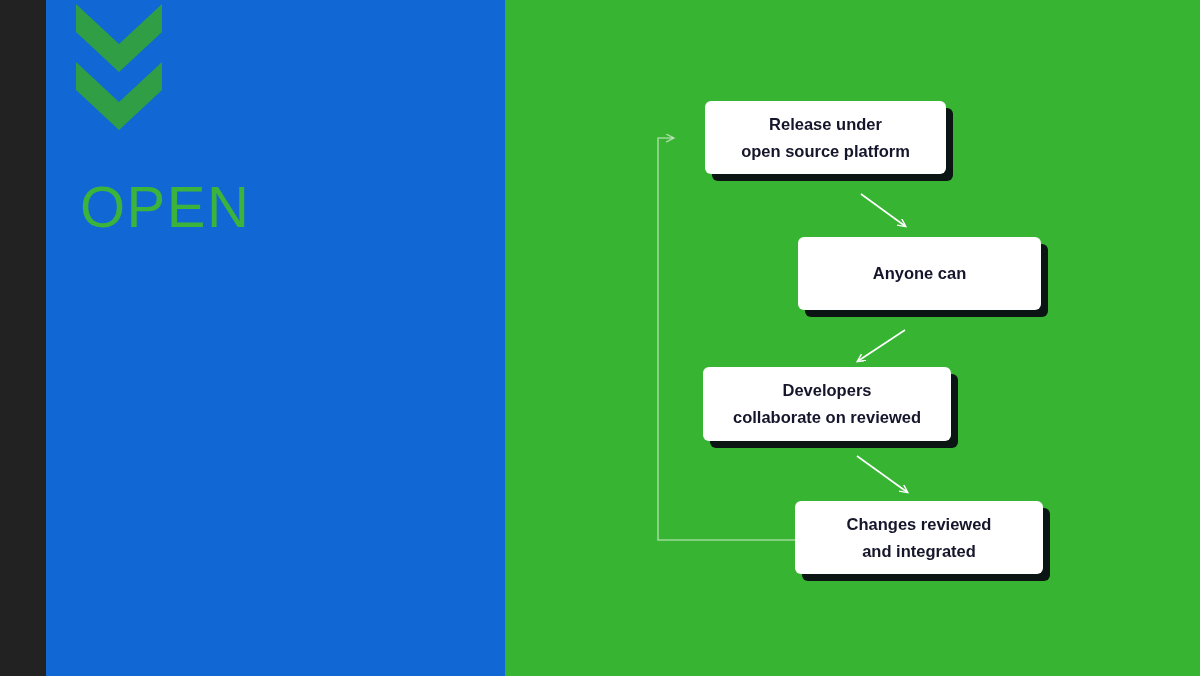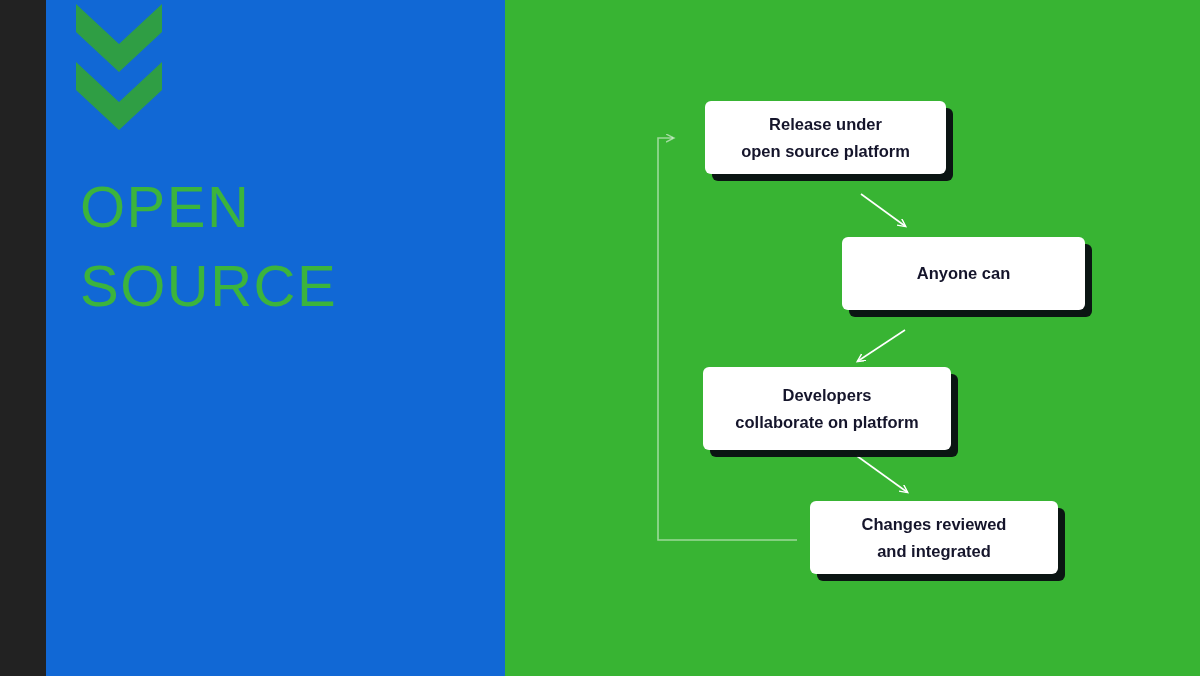--- a/index.html
+++ b/index.html
@@ -63,39 +63,38 @@
     justify-content: center;
     text-align: center;
     color: #15152b;
     font-weight: 700;
     font-size: 16.5px;
     line-height: 1.62;
     padding: 8px 10px;
     box-sizing: border-box;
   }
   .box1 { left: 200px; top: 101px; width: 241px; height: 73px; }
-  .box2 { left: 293px; top: 237px; width: 243px; height: 73px; margin-left: 44px; }
-  .box3 { left: 198px; top: 367px; width: 248px; height: 83px; }
-  .box4 { left: 290px; top: 501px; width: 248px; height: 73px; margin-left: 15px; }
+  .box2 { left: 293px; top: 237px; width: 243px; height: 73px; }
+  .box3 { left: 198px; top: 367px; width: 248px; height: 74px; }
+  .box4 { left: 290px; top: 501px; width: 248px; height: 73px; }
 </style>
 </head>
 <body>
 
 <div class="canvas">
 
   <div class="left-panel">
 
     <svg class="chevrons" viewBox="0 0 90 132" aria-hidden="true">
       <path d="M2 0 L45 40 L88 0 L88 28 L45 68 L2 28 Z" fill="#2f9e44"></path>
       <path d="M2 58 L45 98 L88 58 L88 86 L45 126 L2 86 Z" fill="#2f9e44"></path>
     </svg>
 
     <h1 class="title">
       <span>OPEN</span>
-      <span>SOURCE</span>
     </h1>
   </div>
 
   <div class="right-panel">
 
     <svg class="connectors" viewBox="0 0 695 676" aria-hidden="true">
       <defs>
         <marker id="arrow-white" markerWidth="10" markerHeight="10" refX="7" refY="4" orient="auto" markerUnits="userSpaceOnUse">
           <path d="M0 0 L8 4 L0 8" fill="none" stroke="#ffffff" stroke-width="1.4"></path>
         </marker>
@@ -117,21 +116,21 @@
       <span>Release under</span>
       <span>open source platform</span>
     </div>
 
     <div class="flow-box box2">
       <span>Anyone can</span>
     </div>
 
     <div class="flow-box box3">
       <span>Developers</span>
-      <span>collaborate on platform</span>
+      <span>collaborate on reviewed</span>
     </div>
 
     <div class="flow-box box4">
       <span>Changes reviewed</span>
       <span>and integrated</span>
     </div>
 
   </div>
 </div>
 

